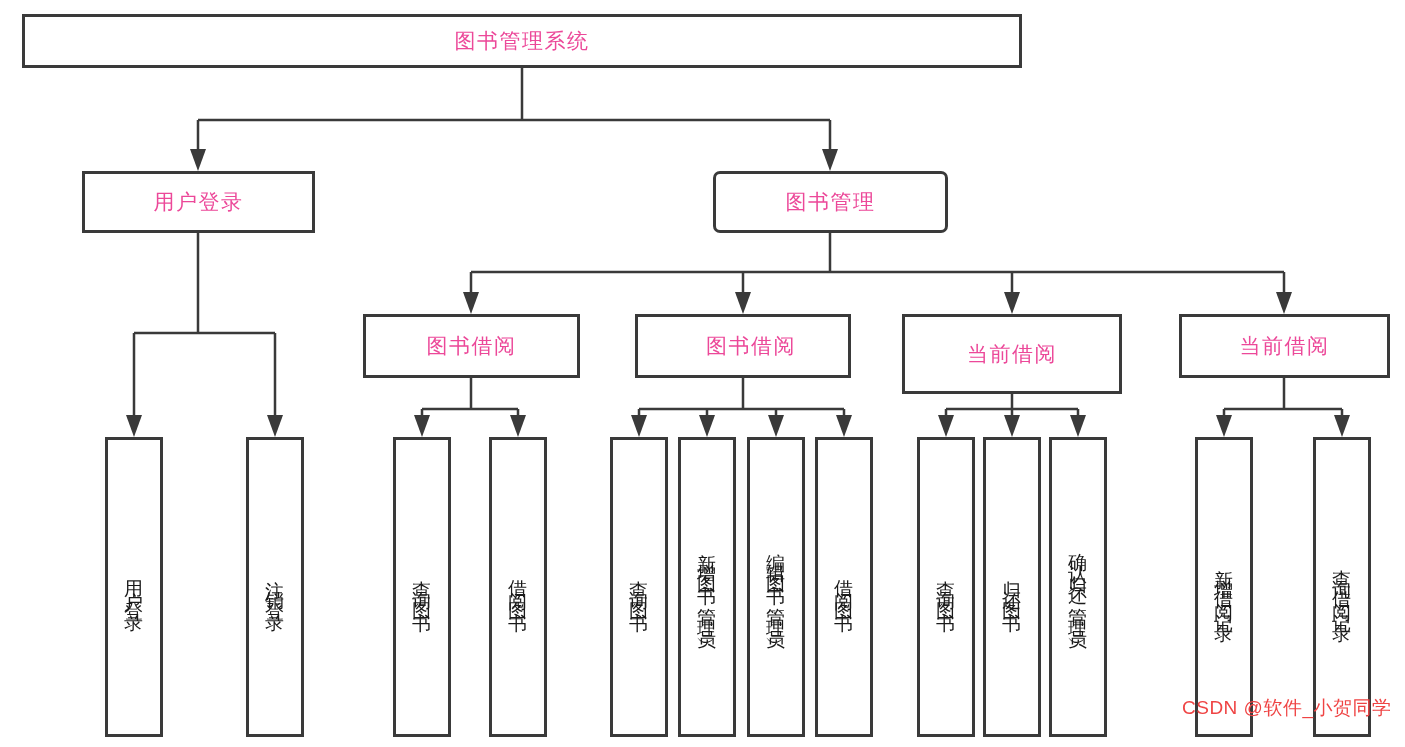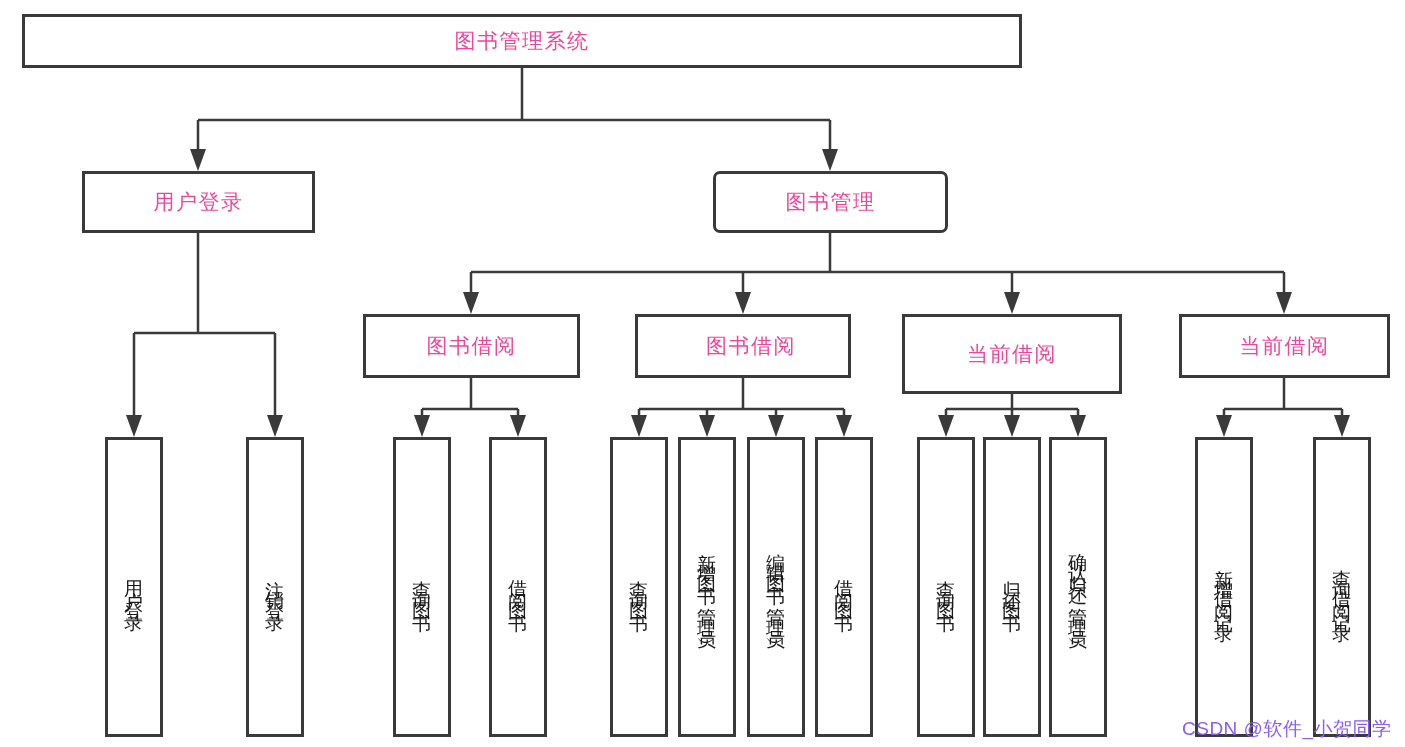--- a/index.html
+++ b/index.html
@@ -19,22 +19,22 @@
     top:437px; width:58px; height:300px;
     border:3px solid #3a3a3a; background:#ffffff;
     display:flex; align-items:center; justify-content:center;
   }
   .vtext {
     writing-mode:vertical-rl; text-orientation:mixed;
     font-size:19px; line-height:1; letter-spacing:11px;
     color:#1a1a1a; white-space:nowrap;
   }
   .watermark {
-    position:absolute; left:1182px; top:716px; z-index:5;
-    font-size:19px; color:#8b5cf6; letter-spacing:0.5px;
+    position:absolute; left:1182px; top:695px; z-index:5;
+    font-size:19px; color:#ef4444; letter-spacing:0.5px;
   }
 </style>
 </head>
 <body>
 
 <div class="stage">
 
   <svg class="wires" width="1405" height="747" viewBox="0 0 1405 747">
     <g stroke="#3a3a3a" stroke-width="2.5" fill="none">
       <path d="M522 68 V120 M198 120 H830 M198 120 V150 M830 120 V150"></path>

